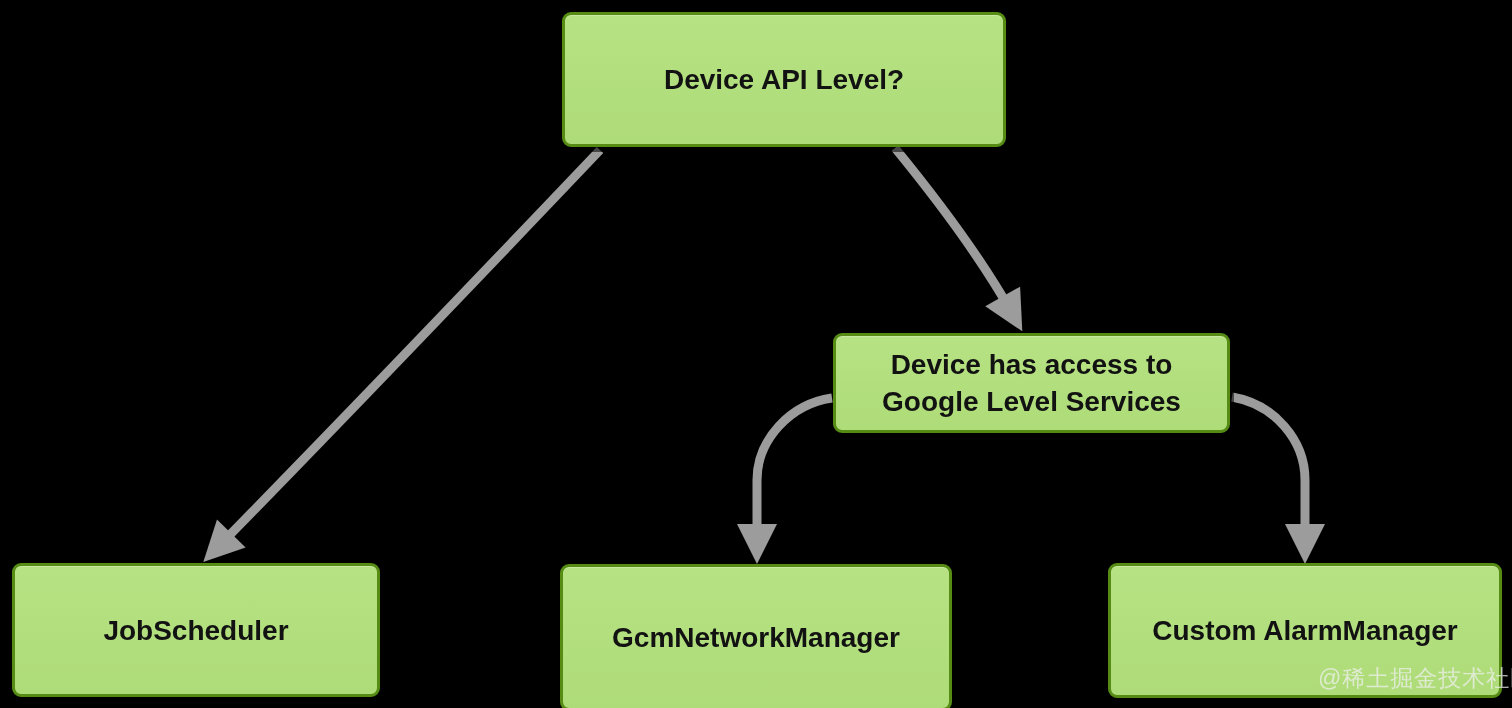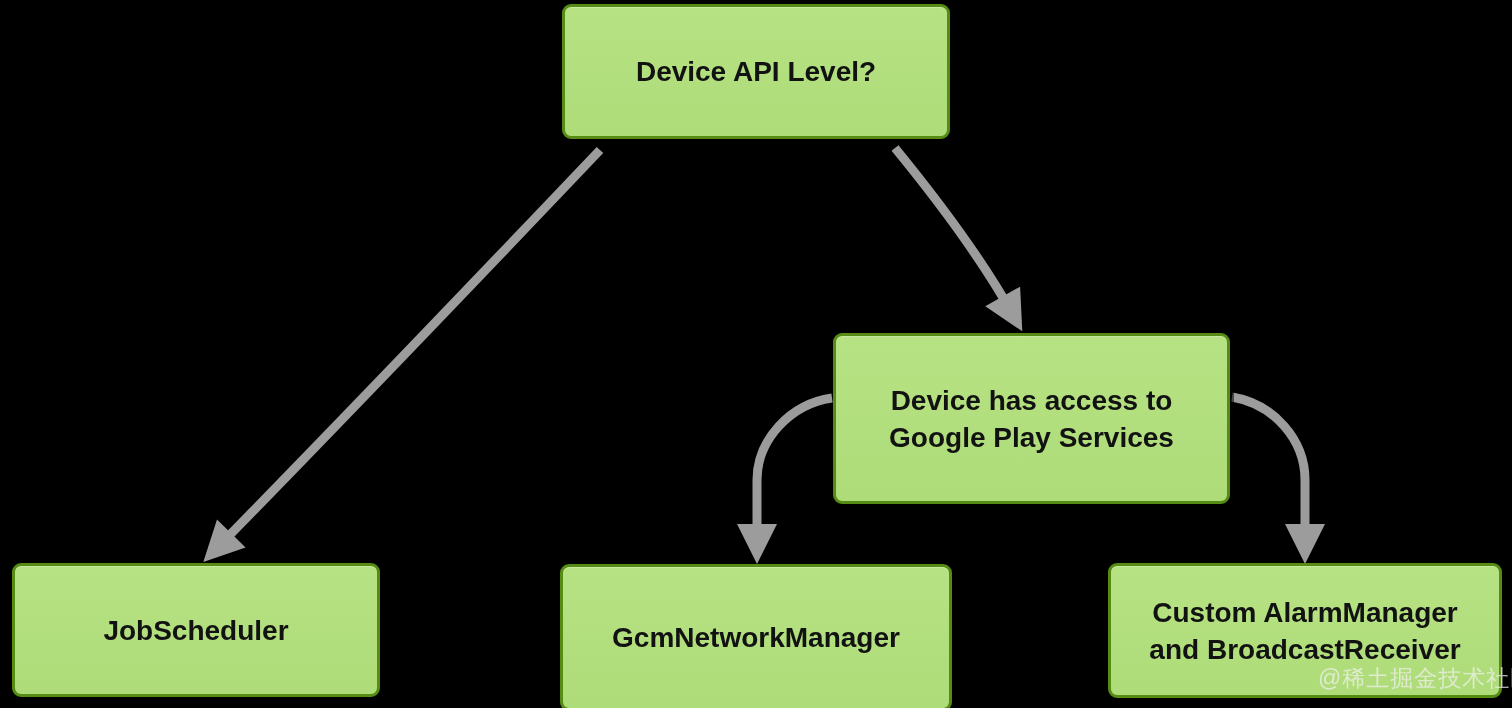--- a/index.html
+++ b/index.html
@@ -36,22 +36,22 @@
     align-items: center;
     justify-content: center;
     text-align: center;
     color: #121212;
     font-weight: bold;
     font-size: 28px;
     line-height: 37px;
   }
   .node span { display: block; }
 
-  .node-device-api   { left: 562px;  top: 4px;  width: 388px; height: 135px; text-align: center; }
-  .node-play-services{ left: 833px;  top: 333px; width: 397px; height: 171px; }
+  .node-device-api   { left: 562px;  top: 12px;  width: 444px; height: 135px; text-align: center; }
+  .node-play-services{ left: 833px;  top: 333px; width: 397px; height: 100px; }
   .node-jobscheduler { left: 12px;   top: 563px; width: 368px; height: 134px; }
   .node-gcm          { left: 560px;  top: 564px; width: 392px; height: 147px; }
   .node-custom       { left: 1108px; top: 563px; width: 394px; height: 135px; }
 
   .watermark {
     position: absolute;
     z-index: 3;
     left: 1318px;
     top: 663px;
     font-size: 23px;
@@ -77,31 +77,30 @@
     <path d="M 832 398 C 790 404 757 440 757 480 L 757 543" fill="none" stroke="#9c9c9c" stroke-width="9" marker-end="url(#ah)"></path>
     <path d="M 1232 397 C 1274 404 1305 440 1305 480 L 1305 543" fill="none" stroke="#9c9c9c" stroke-width="9" marker-end="url(#ah)"></path>
   </svg>
 
   <div class="node node-device-api">
     <span>Device API Level?</span>
   </div>
 
   <div class="node node-play-services">
     <span>Device has access to</span>
-    <span>Google Play Services</span>
+    <span>Google Level Services</span>
   </div>
 
   <div class="node node-jobscheduler">
     <span>JobScheduler</span>
   </div>
 
   <div class="node node-gcm">
     <span>GcmNetworkManager</span>
   </div>
 
   <div class="node node-custom">
     <span>Custom AlarmManager</span>
-    <span>and BroadcastReceiver</span>
   </div>
 
   <div class="watermark">@稀土掘金技术社区</div>
 
 </div>
 
 </body></html>

